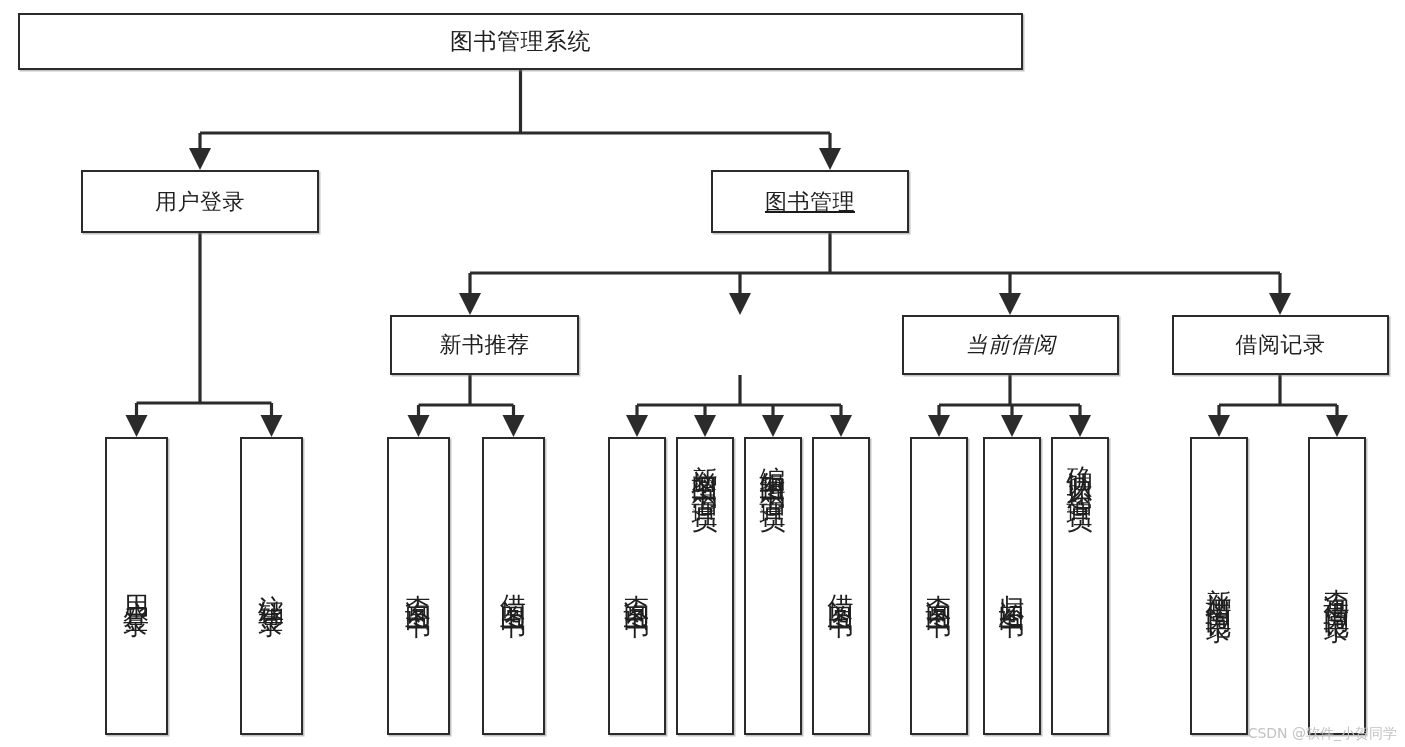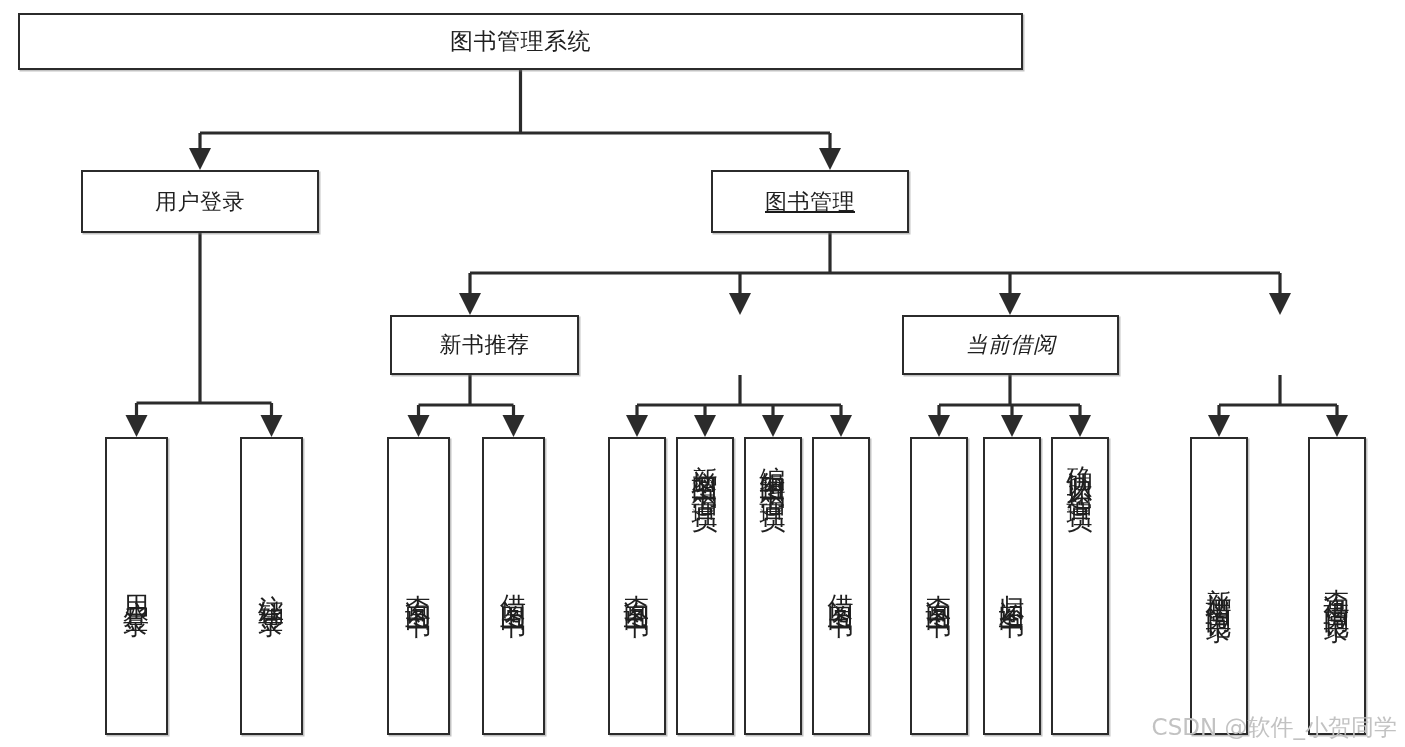--- a/index.html
+++ b/index.html
@@ -64,21 +64,21 @@
   }
   .node.v.mid{
     align-items:center;
     padding-top:0;
   }
   
   #watermark{
     position:absolute;
     right:8px;
     bottom:4px;
-    font-size:23px;
+    font-size:14px;
     color:#c2c2c2;
     white-space:nowrap;
     user-select:none;
   }
 </style>
 </head>
 <body>
 
 <div id="canvas">
 
@@ -142,20 +142,23 @@
   <div class="node h" style="left:711px;top:170px;width:198px;height:63px;text-decoration:underline;">
     <span class="label">图书管理</span>
   </div>
 
   <div class="node h" style="left:362px;top:315px;width:189px;height:60px;margin-left:28px;">
     <span class="label">新书推荐</span>
   </div>
   <div class="node h" style="left:902px;top:315px;width:217px;height:60px;font-style:italic;">
     <span class="label">当前借阅</span>
   </div>
+  <div class="node h" style="left:1172px;top:315px;width:217px;height:60px;">
+    <span class="label">借阅记录</span>
+  </div>
 
   <div class="node v mid" style="left:105px;top:437px;width:63px;height:298px;">
     <span class="label">用户登录</span>
   </div>
   <div class="node v mid" style="left:240px;top:437px;width:63px;height:298px;">
     <span class="label">注销登录</span>
   </div>
 
   <div class="node v mid" style="left:387px;top:437px;width:63px;height:298px;">
     <span class="label">查询图书</span>

